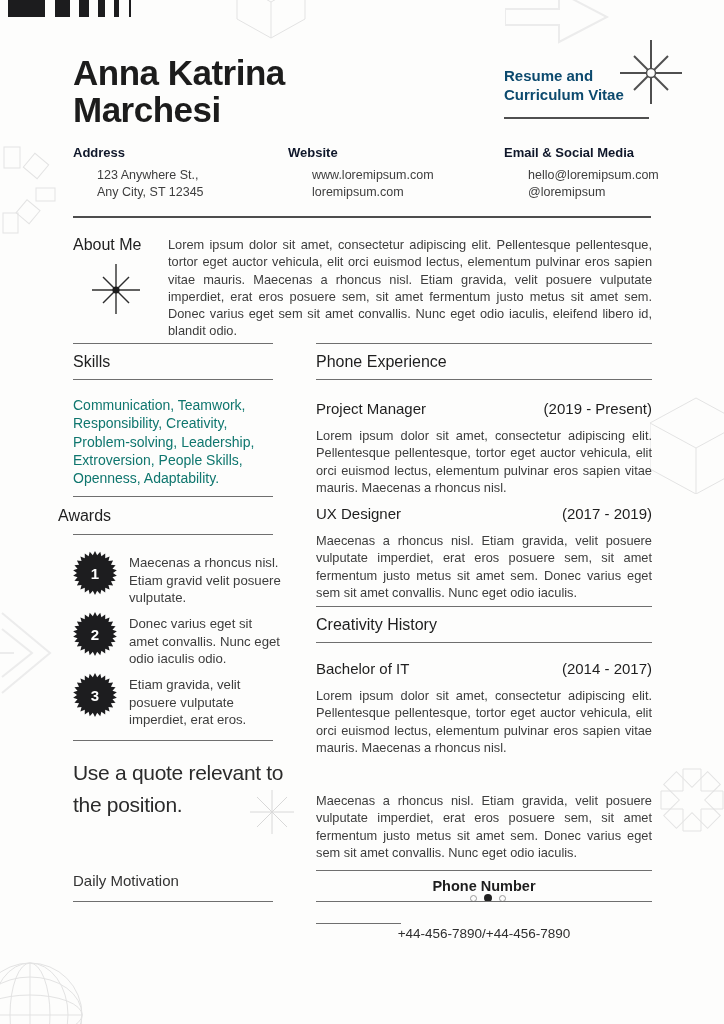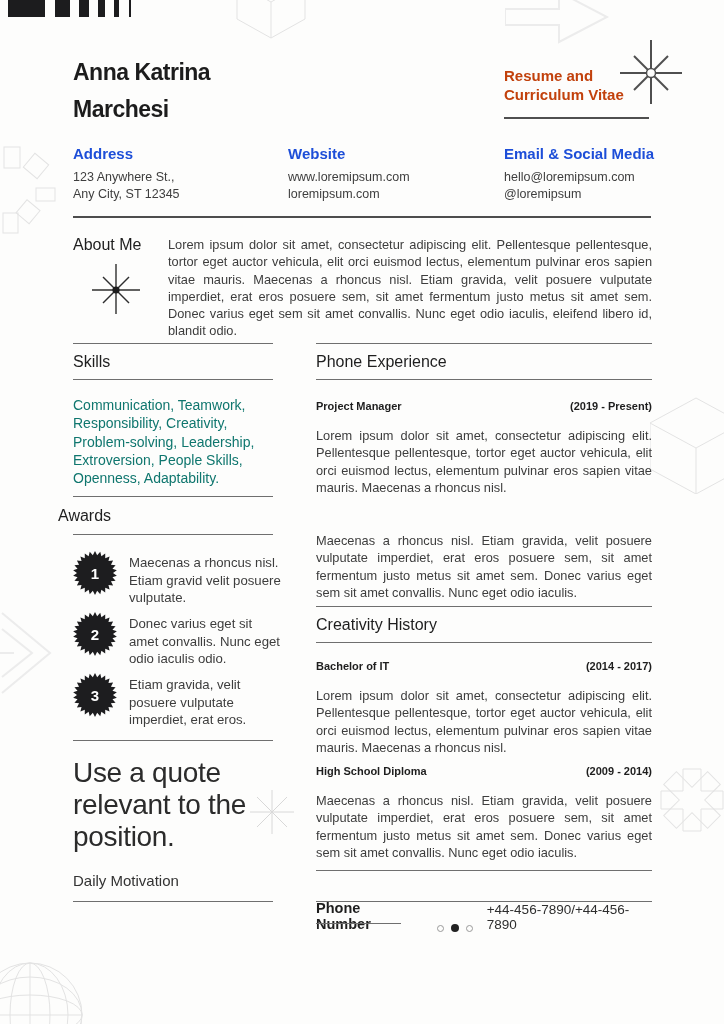--- a/index.html
+++ b/index.html
@@ -13,50 +13,50 @@
 
   
   .deco { stroke:#ececec; fill:none; stroke-width:2; }
   .deco-thin { stroke:#e3e3e3; fill:none; stroke-width:1; }
 
   
   .barcode { left:8px; top:0; height:17px; display:flex; align-items:stretch; }
   .barcode span { background:#1c1c1e; display:block; }
 
   
-  .name { left:73px; top:54px; font-size:23px; line-height:37px; font-weight:bold; color:#1c1c1c; letter-spacing:-0.5px; }
-  .tagline { left:504px; top:66px; width:150px; font-size:15px; line-height:19px; font-weight:bold; color:#c2410c; }
+  .name { left:73px; top:54px; font-size:35px; line-height:37px; font-weight:bold; color:#1c1c1c; letter-spacing:-0.5px; }
+  .tagline { left:504px; top:66px; width:150px; font-size:15px; line-height:19px; font-weight:bold; color:#0c4a6e; }
   .tagline-rule { left:504px; top:117px; width:145px; border-top:2px solid #4f4f4f; }
 
   .contact-col { top:145px; width:205px; }
-  .contact-col h3 { font-size:15px; font-weight:bold; color:#1d4ed8; margin-bottom:7px; }
-  .contact-col p { font-size:12.5px; line-height:16.5px; color:#3e3e3e; }
+  .contact-col h3 { font-size:13px; font-weight:bold; color:#0f172a; margin-bottom:7px; }
+  .contact-col p { font-size:12.5px; line-height:16.5px; color:#3e3e3e;margin-left:24px; }
 
   .rule { border-top:1.5px solid #6f6f6f; }
   .rule-dark { border-top:2px solid #4d4d4d; }
 
   .sec-head { font-size:16px; font-weight:normal; color:#1e1e1e; }
 
   .body-text { font-size:12.8px; line-height:17.3px; color:#3d3d3d; text-align:justify; }
 
   
   .award-row { display:flex; position:absolute; left:73px; width:208px; }
   .badge { position:relative; width:44px; height:44px; flex:0 0 44px; margin-right:12px; }
   .badge svg { position:absolute; inset:0; }
   .badge .num { position:absolute; inset:0; display:flex; align-items:center; justify-content:center;
     color:#fff; font-weight:bold; font-size:15px; }
   .award-text { font-size:13.2px; line-height:17.5px; color:#3d3d3d; padding-top:3px; }
 
-  .quote { left:73px; top:757px; width:220px; font-size:28px; line-height:32px; color:#2b2b2b; letter-spacing:-0.3px; }
+  .quote { left:73px; top:757px; width:220px; font-size:21px; line-height:32px; color:#2b2b2b; letter-spacing:-0.3px; }
   .quote-caption { left:73px; top:872px; font-size:15px; color:#333; }
 
   .item-head { position:absolute; left:316px; width:336px; display:flex; justify-content:space-between; }
-  .item-head .t, .item-head .d { font-size:11px; font-weight:bold; color:#1e1e1e;text-align:center; }
-
-  .phone-row { left:316px; top:878px; width:336px; display:flex; align-items:flex-end; }
+  .item-head .t, .item-head .d { font-size:15px; font-weight:normal; color:#1e1e1e;text-align:center; }
+
+  .phone-row { left:316px; top:878px; width:336px; display:flex; align-items:center;flex-direction:column; }
   .phone-label { font-size:14.5px; font-weight:bold; color:#1e1e1e; }
   .phone-dots { display:flex; align-items:center; gap:7px; margin:0 14px 0 22px; }
   .dot-o { width:7px; height:7px; border:1.5px solid #9a9a9a; border-radius:50%; }
   .dot-f { width:8px; height:8px; background:#222; border-radius:50%; }
   .phone-value { font-size:13.5px; color:#2e2e2e;margin-top:24px; }
 </style>
 </head>
 <body>
 
 <div class="page">
@@ -220,36 +220,36 @@
   <div class="abs rule" style="left:316px; top:343px; width:336px"></div>
   <div class="abs sec-head" style="left:316px; top:353px">Phone Experience</div>
   <div class="abs rule" style="left:316px; top:379px; width:336px"></div>
 
   <div class="item-head" style="top:400px">
     <span class="t">Project Manager</span>
     <span class="d">(2019 - Present)</span>
   </div>
   <div class="abs body-text" style="left:316px; top:427px; width:336px">Lorem ipsum dolor sit amet, consectetur adipiscing elit. Pellentesque pellentesque, tortor eget auctor vehicula, elit orci euismod lectus, elementum pulvinar eros sapien vitae mauris. Maecenas a rhoncus nisl.</div>
 
+  <div class="item-head" style="top:505px">
+    <span class="t">UX Designer</span>
+    <span class="d">(2017 - 2019)</span>
+  </div>
   <div class="abs body-text" style="left:316px; top:532px; width:336px">Maecenas a rhoncus nisl. Etiam gravida, velit posuere vulputate imperdiet, erat eros posuere sem, sit amet fermentum justo metus sit amet sem. Donec varius eget sem sit amet convallis. Nunc eget odio iaculis.</div>
 
   <div class="abs rule" style="left:316px; top:606px; width:336px"></div>
   <div class="abs sec-head" style="left:316px; top:616px">Creativity History</div>
   <div class="abs rule" style="left:316px; top:642px; width:336px"></div>
 
   <div class="item-head" style="top:660px">
     <span class="t">Bachelor of IT</span>
     <span class="d">(2014 - 2017)</span>
   </div>
   <div class="abs body-text" style="left:316px; top:687px; width:336px">Lorem ipsum dolor sit amet, consectetur adipiscing elit. Pellentesque pellentesque, tortor eget auctor vehicula, elit orci euismod lectus, elementum pulvinar eros sapien vitae mauris. Maecenas a rhoncus nisl.</div>
 
-  <div class="item-head" style="top:765px">
-    <span class="t">High School Diploma</span>
-    <span class="d">(2009 - 2014)</span>
-  </div>
   <div class="abs body-text" style="left:316px; top:792px; width:336px">Maecenas a rhoncus nisl. Etiam gravida, velit posuere vulputate imperdiet, erat eros posuere sem, sit amet fermentum justo metus sit amet sem. Donec varius eget sem sit amet convallis. Nunc eget odio iaculis.</div>
 
   <div class="abs rule" style="left:316px; top:870px; width:336px"></div>
   <div class="phone-row abs">
     <span class="phone-label">Phone Number</span>
     <span class="phone-dots">
       <span class="dot-o"></span>
         <span class="dot-f"></span>
         <span class="dot-o"></span>
     </span>

